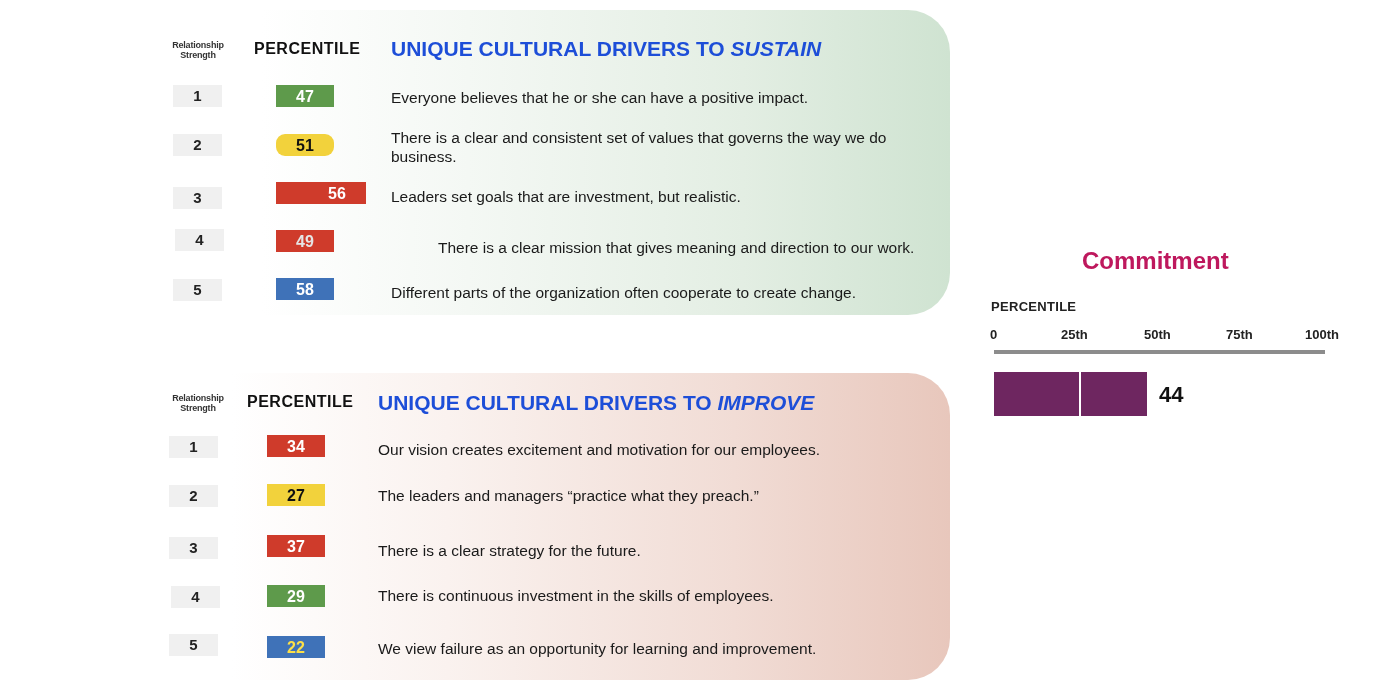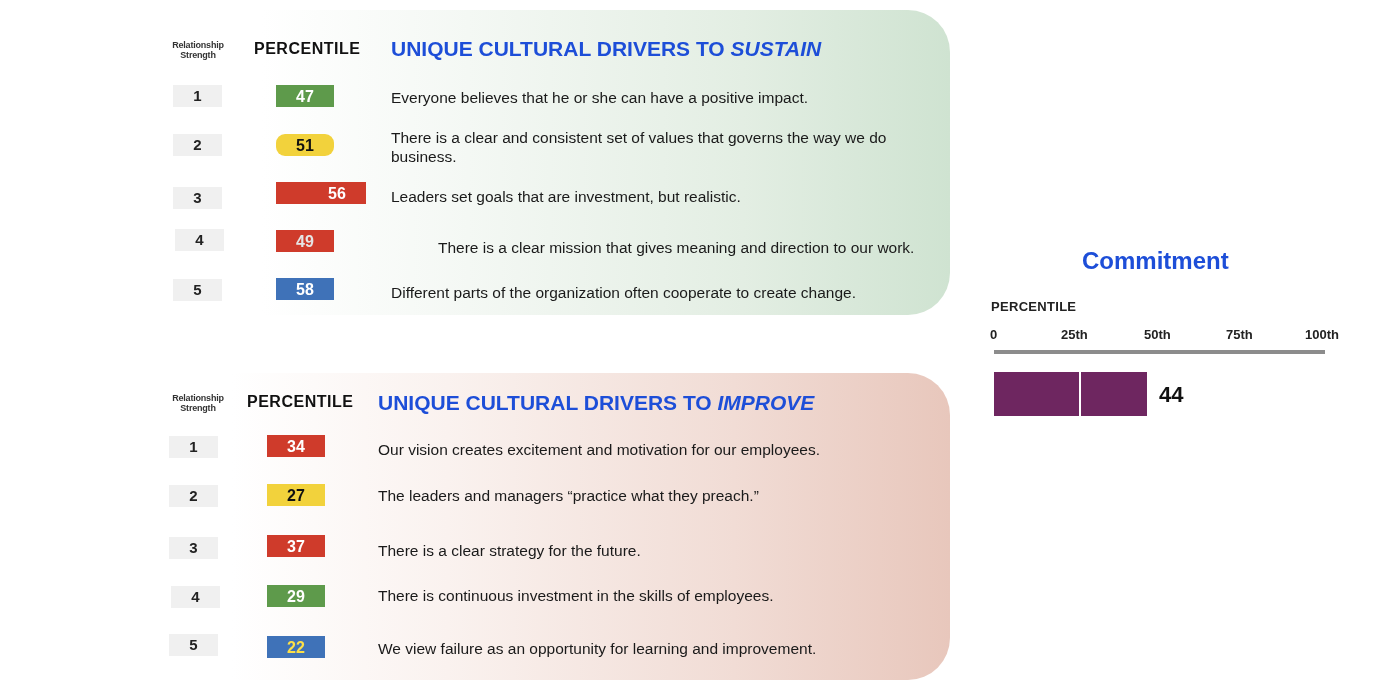--- a/index.html
+++ b/index.html
@@ -25,21 +25,21 @@
   .title i { font-style:italic; }
   .rank {
     position:absolute; width:49px; height:22px; background:#f0f0f0; font-weight:bold; font-size:15px;
     text-align:center; line-height:22px; color:#222;
   }
   .badge {
     position:absolute; width:58px; height:22px; font-weight:bold; font-size:16px; text-align:center;
     line-height:23px;
   }
   .stmt { position:absolute; font-size:15.5px; line-height:19px; color:#1a1a1a; }
-  .commit-title { position:absolute; left:1082px; top:247px; font-size:24px; font-weight:bold; color:#1d4ed8; }
+  .commit-title { position:absolute; left:1082px; top:247px; font-size:24px; font-weight:bold; color:#be185d; }
   .commit-pct { position:absolute; left:991px; top:299px; font-size:13px; font-weight:bold; color:#222; letter-spacing:0.3px; }
   .tick { position:absolute; top:327px; font-size:13px; font-weight:bold; color:#222; }
   .axis { position:absolute; left:994px; top:350px; width:331px; height:4px; background:#8c8c8c; }
   .bar { position:absolute; top:372px; height:44px; background:#6e2660; }
   .commit-val { position:absolute; left:1159px; top:382px; font-size:22px; font-weight:bold; color:#111; }
 </style>
 </head>
 <body>
 
 <div class="panel sustain"></div>

